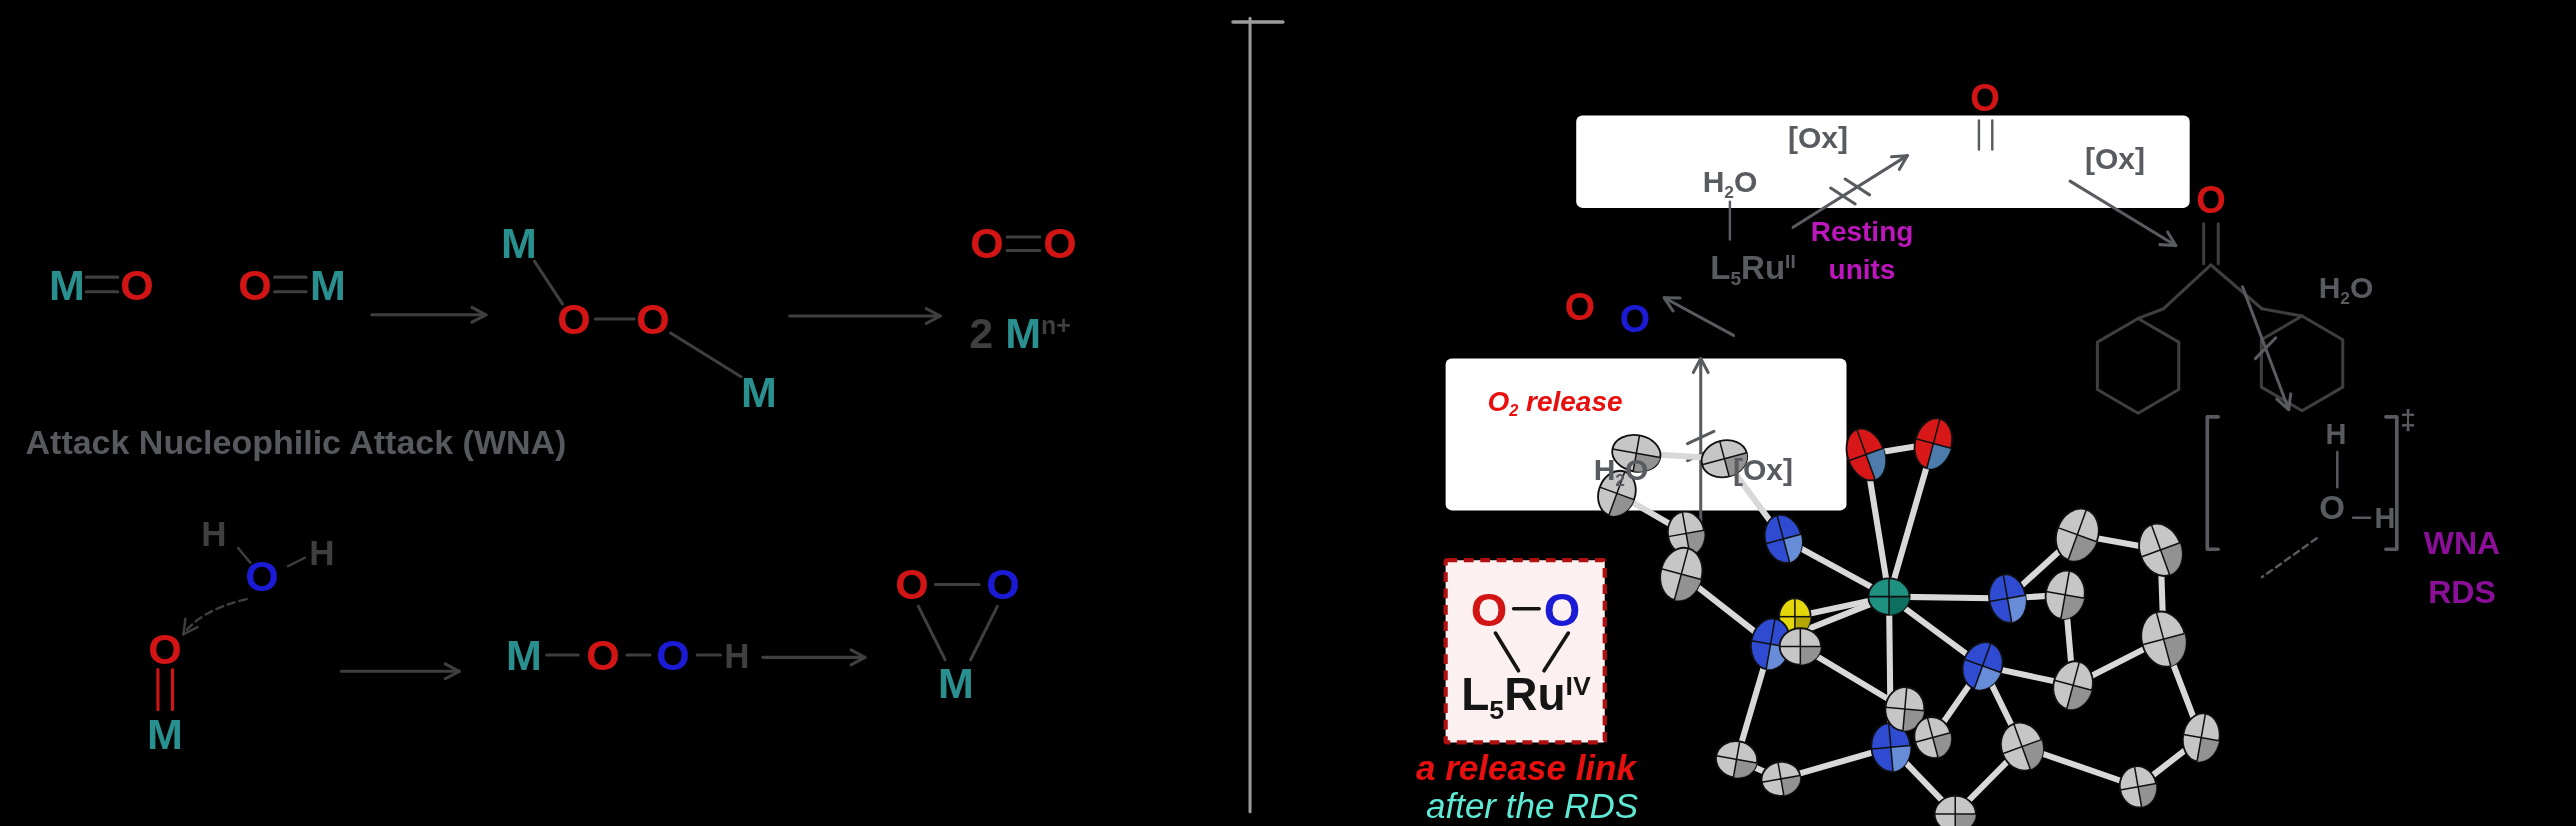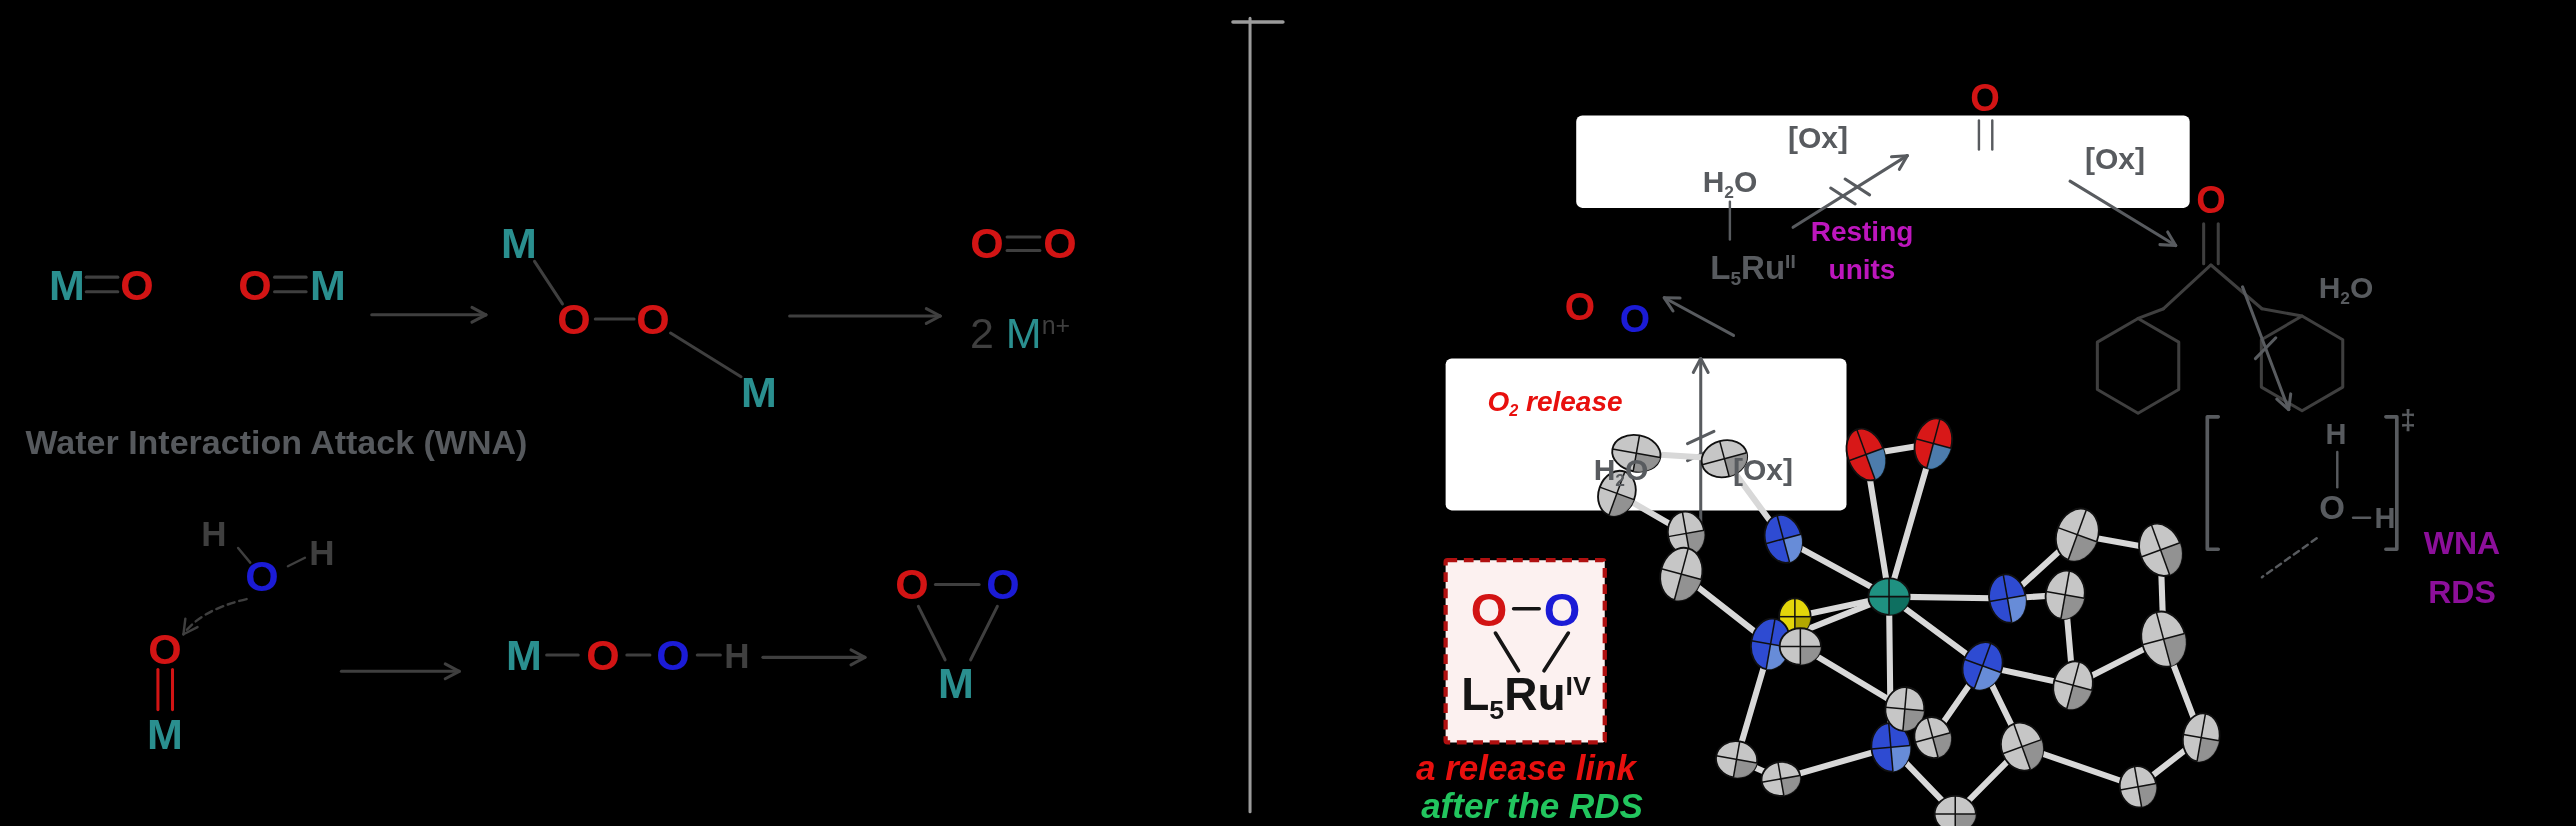--- a/index.html
+++ b/index.html
@@ -299,33 +299,33 @@
           <line x1="0" y1="-42" x2="0" y2="42" stroke="#101010" stroke-width="2.5"></line>
         </g>
         <g transform="translate(3110,982) rotate(0)">
           <ellipse cx="0" cy="0" rx="34" ry="30" fill="#1f9181" stroke="#101010" stroke-width="3"></ellipse>
           <path d="M0,0 L34,0 A34,30 0 0,1 0,30 Z" fill="#0e6e5e" opacity="0.95"></path>
           <line x1="-34" y1="0" x2="34" y2="0" stroke="#101010" stroke-width="2.5"></line>
           <line x1="0" y1="-30" x2="0" y2="30" stroke="#101010" stroke-width="2.5"></line>
         </g>
       </g>
     </svg>
-  <div class="title" style="left:25.5px;top:442px">Water Interaction Attack (WNA)</div>
+  <div class="title" style="left:25.5px;top:442px">Attack Nucleophilic Attack (WNA)</div>
   <div id="labels">
       <div class="lbl" style="left: 67px; top: 285px; font-size: 43px; font-weight: bold; color: rgb(42, 143, 143);">M</div>
       <div class="lbl" style="left: 137px; top: 285px; font-size: 43px; font-weight: bold; color: rgb(210, 20, 20);">O</div>
       <div class="lbl" style="left: 255px; top: 285px; font-size: 43px; font-weight: bold; color: rgb(210, 20, 20);">O</div>
       <div class="lbl" style="left: 328px; top: 285px; font-size: 43px; font-weight: bold; color: rgb(42, 143, 143);">M</div>
       <div class="lbl" style="left: 519px; top: 243px; font-size: 43px; font-weight: bold; color: rgb(42, 143, 143);">M</div>
       <div class="lbl" style="left: 574px; top: 319px; font-size: 43px; font-weight: bold; color: rgb(210, 20, 20);">O</div>
       <div class="lbl" style="left: 653px; top: 319px; font-size: 43px; font-weight: bold; color: rgb(210, 20, 20);">O</div>
       <div class="lbl" style="left: 759px; top: 392px; font-size: 43px; font-weight: bold; color: rgb(42, 143, 143);">M</div>
       <div class="lbl" style="left: 987px; top: 243px; font-size: 43px; font-weight: bold; color: rgb(210, 20, 20);">O</div>
       <div class="lbl" style="left: 1060px; top: 243px; font-size: 43px; font-weight: bold; color: rgb(210, 20, 20);">O</div>
-      <div class="lbl" style="left: 1020px; top: 333px; font-size: 43px; font-weight: normal;"><span style="color: rgb(63, 63, 63);">2 </span><span style="color: rgb(42, 143, 143);">M</span><span class="sup" style="color: rgb(63, 63, 63);">n+</span></div>
+      <div class="lbl" style="left: 1020px; top: 333px; font-size: 43px; font-weight: bold;"><span style="color: rgb(63, 63, 63);">2 </span><span style="color: rgb(42, 143, 143);">M</span><span class="sup" style="color: rgb(63, 63, 63);">n+</span></div>
       <div class="lbl" style="left: 214px; top: 533px; font-size: 35px; font-weight: bold; color: rgb(63, 63, 63);">H</div>
       <div class="lbl" style="left: 322px; top: 552px; font-size: 35px; font-weight: bold; color: rgb(63, 63, 63);">H</div>
       <div class="lbl" style="left: 262px; top: 576px; font-size: 43px; font-weight: bold; color: rgb(27, 27, 214);">O</div>
       <div class="lbl" style="left: 165px; top: 649px; font-size: 43px; font-weight: bold; color: rgb(210, 20, 20);">O</div>
       <div class="lbl" style="left: 165px; top: 734px; font-size: 43px; font-weight: bold; color: rgb(42, 143, 143);">M</div>
       <div class="lbl" style="left: 524px; top: 655px; font-size: 43px; font-weight: bold; color: rgb(42, 143, 143);">M</div>
       <div class="lbl" style="left: 603px; top: 655px; font-size: 43px; font-weight: bold; color: rgb(210, 20, 20);">O</div>
       <div class="lbl" style="left: 673px; top: 655px; font-size: 43px; font-weight: bold; color: rgb(27, 27, 214);">O</div>
       <div class="lbl" style="left: 737px; top: 655px; font-size: 35px; font-weight: bold; color: rgb(63, 63, 63);">H</div>
       <div class="lbl" style="left: 912px; top: 584px; font-size: 43px; font-weight: bold; color: rgb(210, 20, 20);">O</div>
@@ -348,16 +348,16 @@
       <div class="lbl" style="left: 2462px; top: 592px; font-size: 32px; font-weight: bold; color: rgb(140, 15, 154);">RDS</div>
       <div class="lbl" style="left: 1580px; top: 306px; font-size: 39px; font-weight: bold; color: rgb(210, 20, 20);">O</div>
       <div class="lbl" style="left: 1635px; top: 318px; font-size: 39px; font-weight: bold; color: rgb(27, 27, 214);">O</div>
       <div class="lbl" style="left: 1555px; top: 402px; font-size: 28px; font-weight: bold; font-style: italic; color: rgb(232, 16, 14);"><span>O</span><span class="sub">2</span><span> release</span></div>
       <div class="lbl" style="left: 1621px; top: 470px; font-size: 30px; font-weight: bold; color: rgb(88, 91, 95);"><span>H</span><span class="sub">2</span><span>O</span></div>
       <div class="lbl" style="left: 1763px; top: 470px; font-size: 30px; font-weight: bold; color: rgb(88, 91, 95);">[Ox]</div>
       <div class="lbl" style="left: 1489px; top: 609px; font-size: 47px; font-weight: bold; color: rgb(210, 20, 20);">O</div>
       <div class="lbl" style="left: 1562px; top: 609px; font-size: 47px; font-weight: bold; color: rgb(27, 27, 214);">O</div>
       <div class="lbl" style="left: 1526px; top: 694px; font-size: 46px; font-weight: bold; color: rgb(21, 21, 21);"><span>L</span><span class="sub">5</span><span>Ru</span><span class="sup">IV</span></div>
       <div class="lbl" style="left: 1526px; top: 767px; font-size: 35px; font-weight: bold; font-style: italic; color: rgb(232, 16, 14);">a release link</div>
-      <div class="lbl" style="left: 1532px; top: 805px; font-size: 35px; font-weight: bold; font-style: italic; color: #22c55e;">after the RDS</div>
+      <div class="lbl" style="left: 1532px; top: 805px; font-size: 35px; font-weight: normal; font-style: italic; color: #5eead4;">after the RDS</div>
     </div>
 </div>
 
 
 </body></html>

